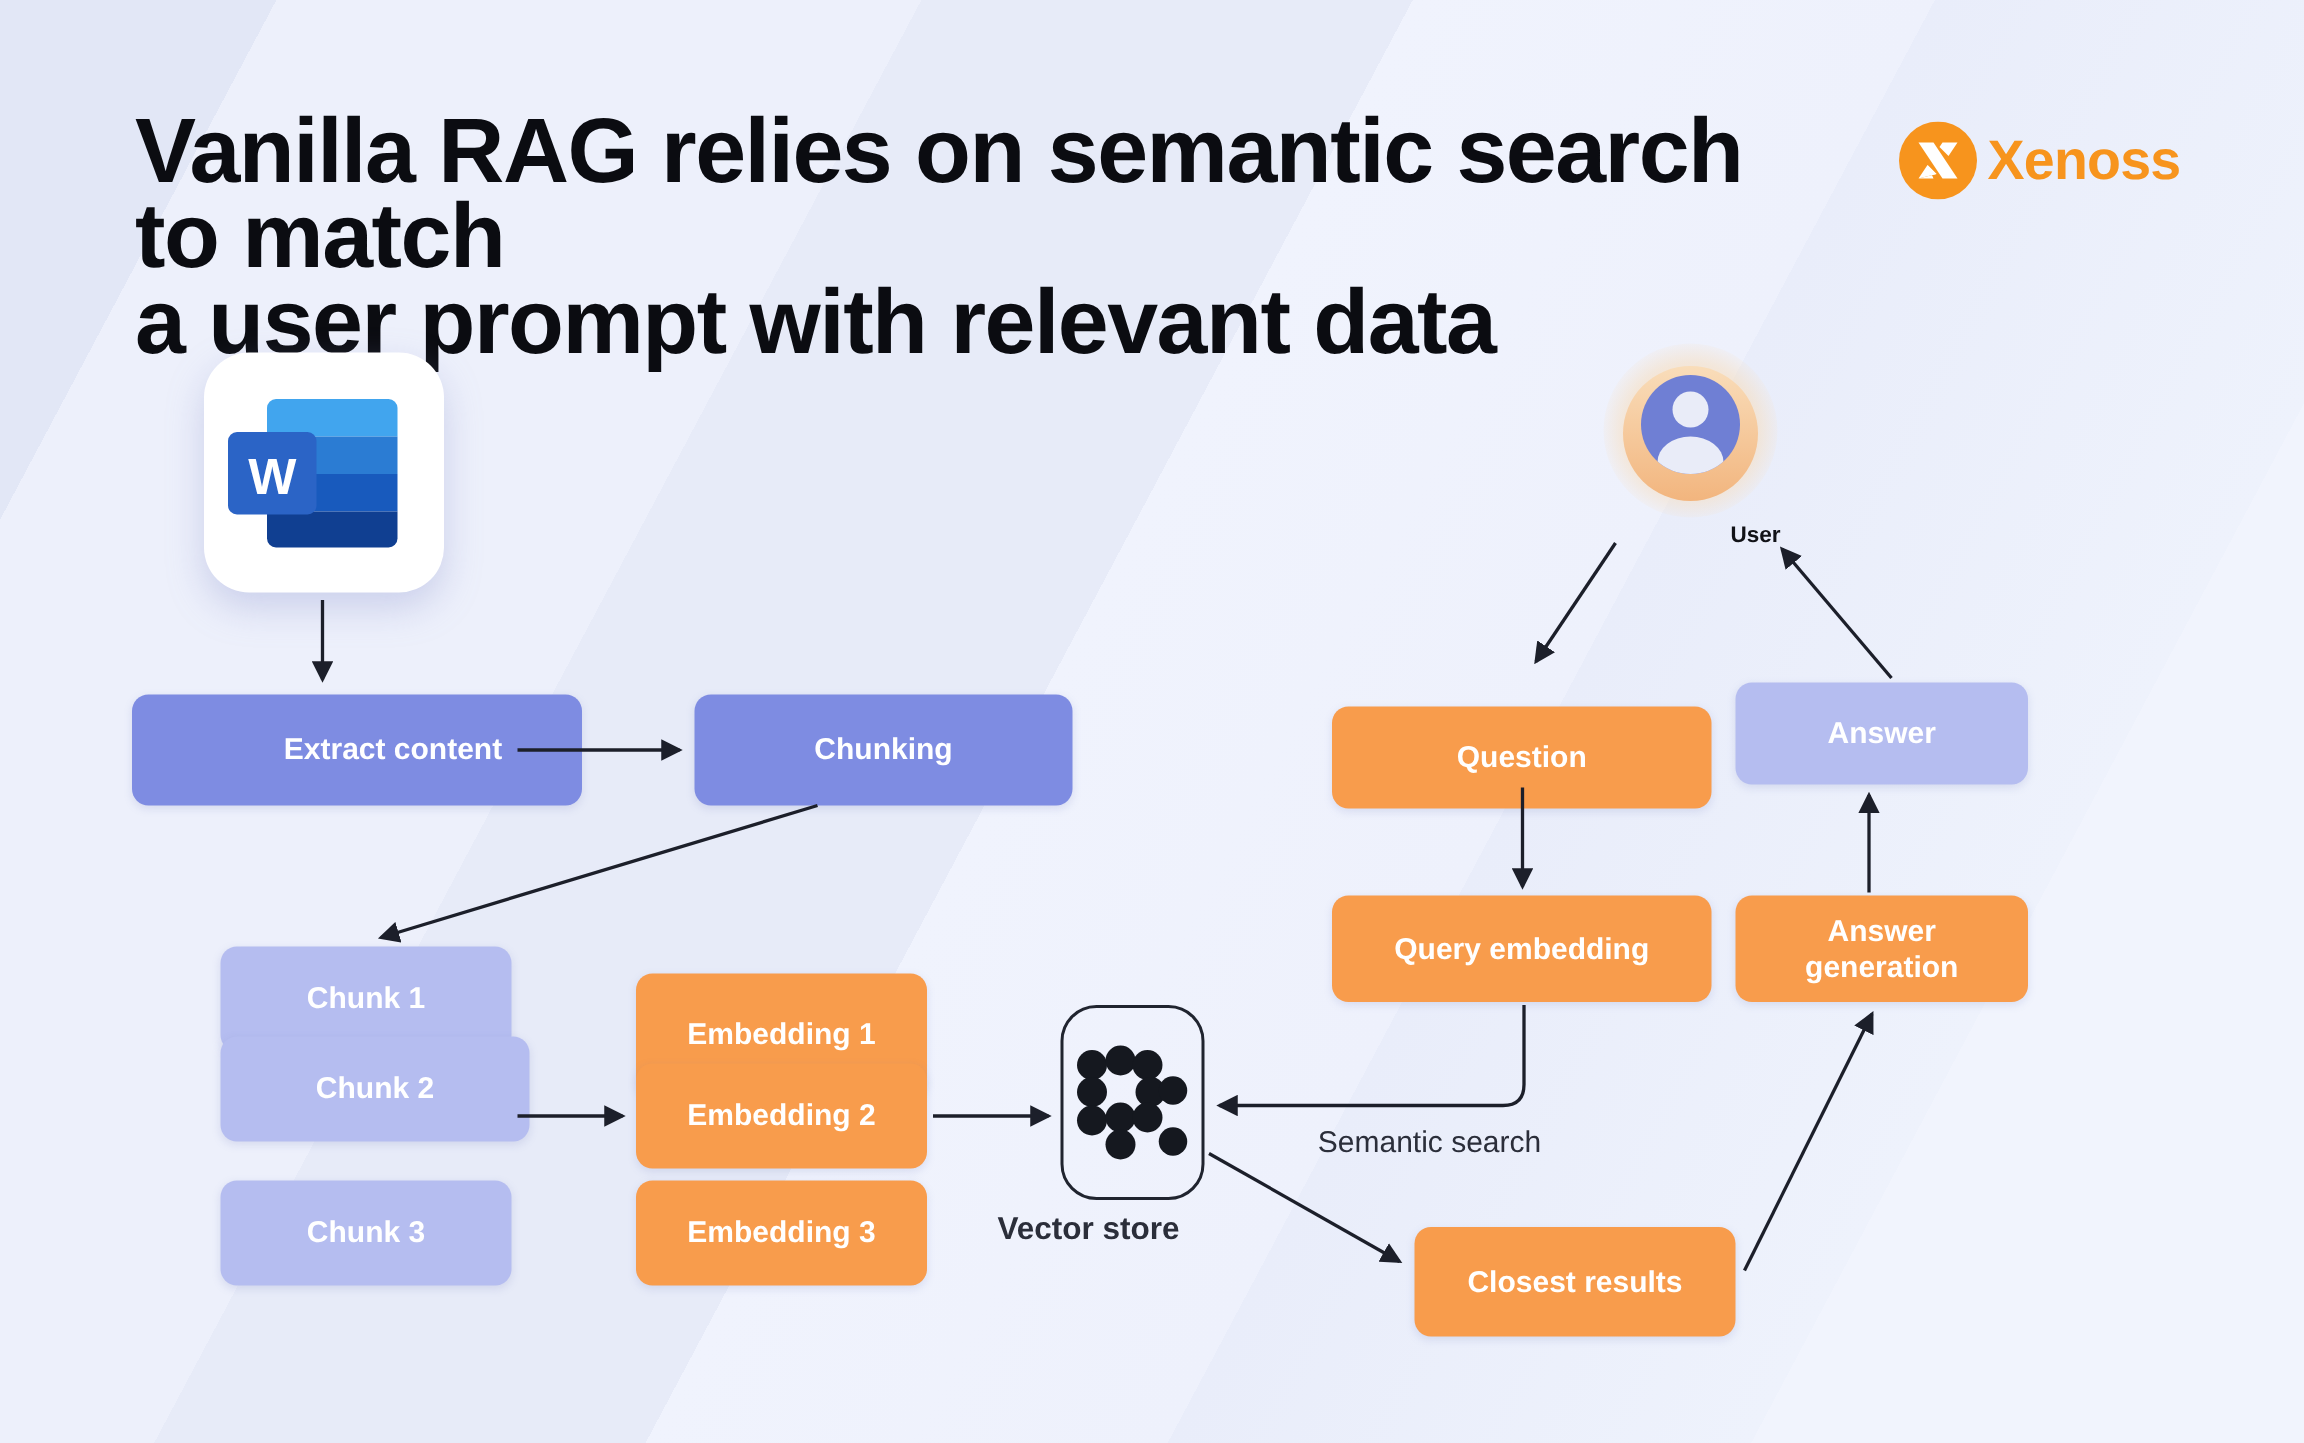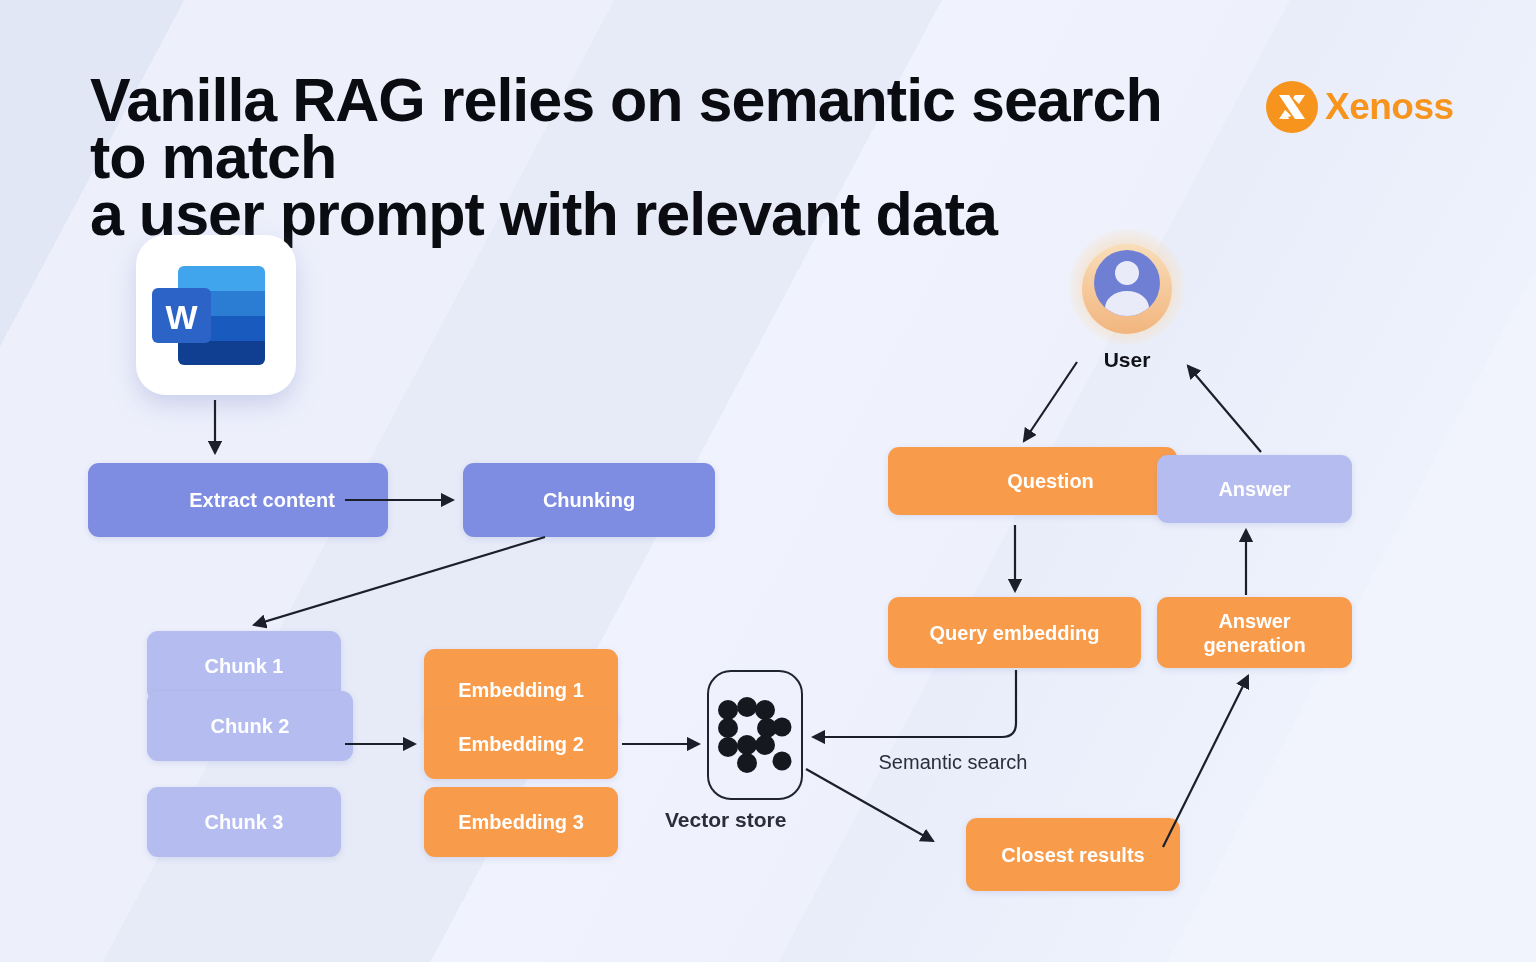--- a/index.html
+++ b/index.html
@@ -35,41 +35,41 @@
   .orange{background:#f89c4c;}
   
   .n-extract{left:88px;top:463px;width:252px;height:74px;padding-left:48px;}
   .n-chunking{left:463px;top:463px;width:252px;height:74px;text-align:center;}
   .n-chunk1{left:147px;top:631px;width:194px;height:70px;}
   .n-chunk2{left:147px;top:691px;width:206px;height:70px;}
   .n-chunk3{left:147px;top:787px;width:194px;height:70px;}
   .n-emb1{left:424px;top:631px;width:194px;height:82px;margin-top:18px;}
   .n-emb2{left:424px;top:709px;width:194px;height:70px;}
   .n-emb3{left:424px;top:787px;width:194px;height:70px;}
-  .n-question{left:888px;top:447px;width:253px;height:68px;padding-left:36px;}
+  .n-question{left:888px;top:471px;width:253px;height:68px;}
   .n-answer{left:1157px;top:455px;width:195px;height:68px;}
   .n-queryemb{left:888px;top:597px;width:253px;height:71px;}
   .n-ansgen{left:1157px;top:597px;width:195px;height:71px;padding:0 28px;box-sizing:border-box;}
-  .n-closest{left:943px;top:818px;width:214px;height:73px;margin-left:23px;}
+  .n-closest{left:943px;top:818px;width:214px;height:73px;}
   
   .word-icon{left:136px;top:235px;width:160px;height:160px;background:#ffffff;border-radius:30px;
     box-shadow:0 10px 24px rgba(140,150,205,0.35);}
   
   .vstore{left:707px;top:670px;width:96px;height:130px;border:2.5px solid #20242f;border-radius:24px;box-sizing:border-box;}
   .vstore-label{left:665px;top:808px;width:180px;text-align:left;font-size:21px;color:#2b2e3a;font-weight:700;}
   .edge-label{left:858px;top:751px;width:190px;text-align:center;font-size:20px;color:#2b2e3a;font-weight:400;}
   
   .user-halo{left:1069px;top:229px;width:116px;height:116px;border-radius:50%;
     background:radial-gradient(circle at 50% 50%, rgba(247,222,190,0.95) 0%, rgba(247,222,190,0.55) 55%, rgba(247,222,190,0) 75%);}
   .user-mid{left:1082px;top:244px;width:90px;height:90px;border-radius:50%;
     background:linear-gradient(180deg,#f9ddba 0%,#f2b57e 100%);}
   .user-inner{left:1094px;top:250px;width:66px;height:66px;border-radius:50%;background:#6f7fd4;overflow:hidden;}
   .user-head{position:absolute;left:21px;top:11px;width:24px;height:24px;border-radius:50%;background:#e9ecf8;}
   .user-body{position:absolute;left:11px;top:41px;width:44px;height:34px;border-radius:50%;background:#e9ecf8;}
-  .user-label{left:1067px;top:348px;width:120px;text-align:center;font-size:21px;font-weight:700;color:#111217;}
+  .user-label{left:1067px;top:348px;width:120px;text-align:right;font-size:15px;font-weight:700;color:#111217;}
   
   svg.arrows{left:0;top:0;width:1536px;height:962px;pointer-events:none;}
 </style>
 </head>
 <body>
 
 <div class="stage">
 
   <div class="abs title">
     <div>Vanilla RAG relies on semantic search to match</div>

